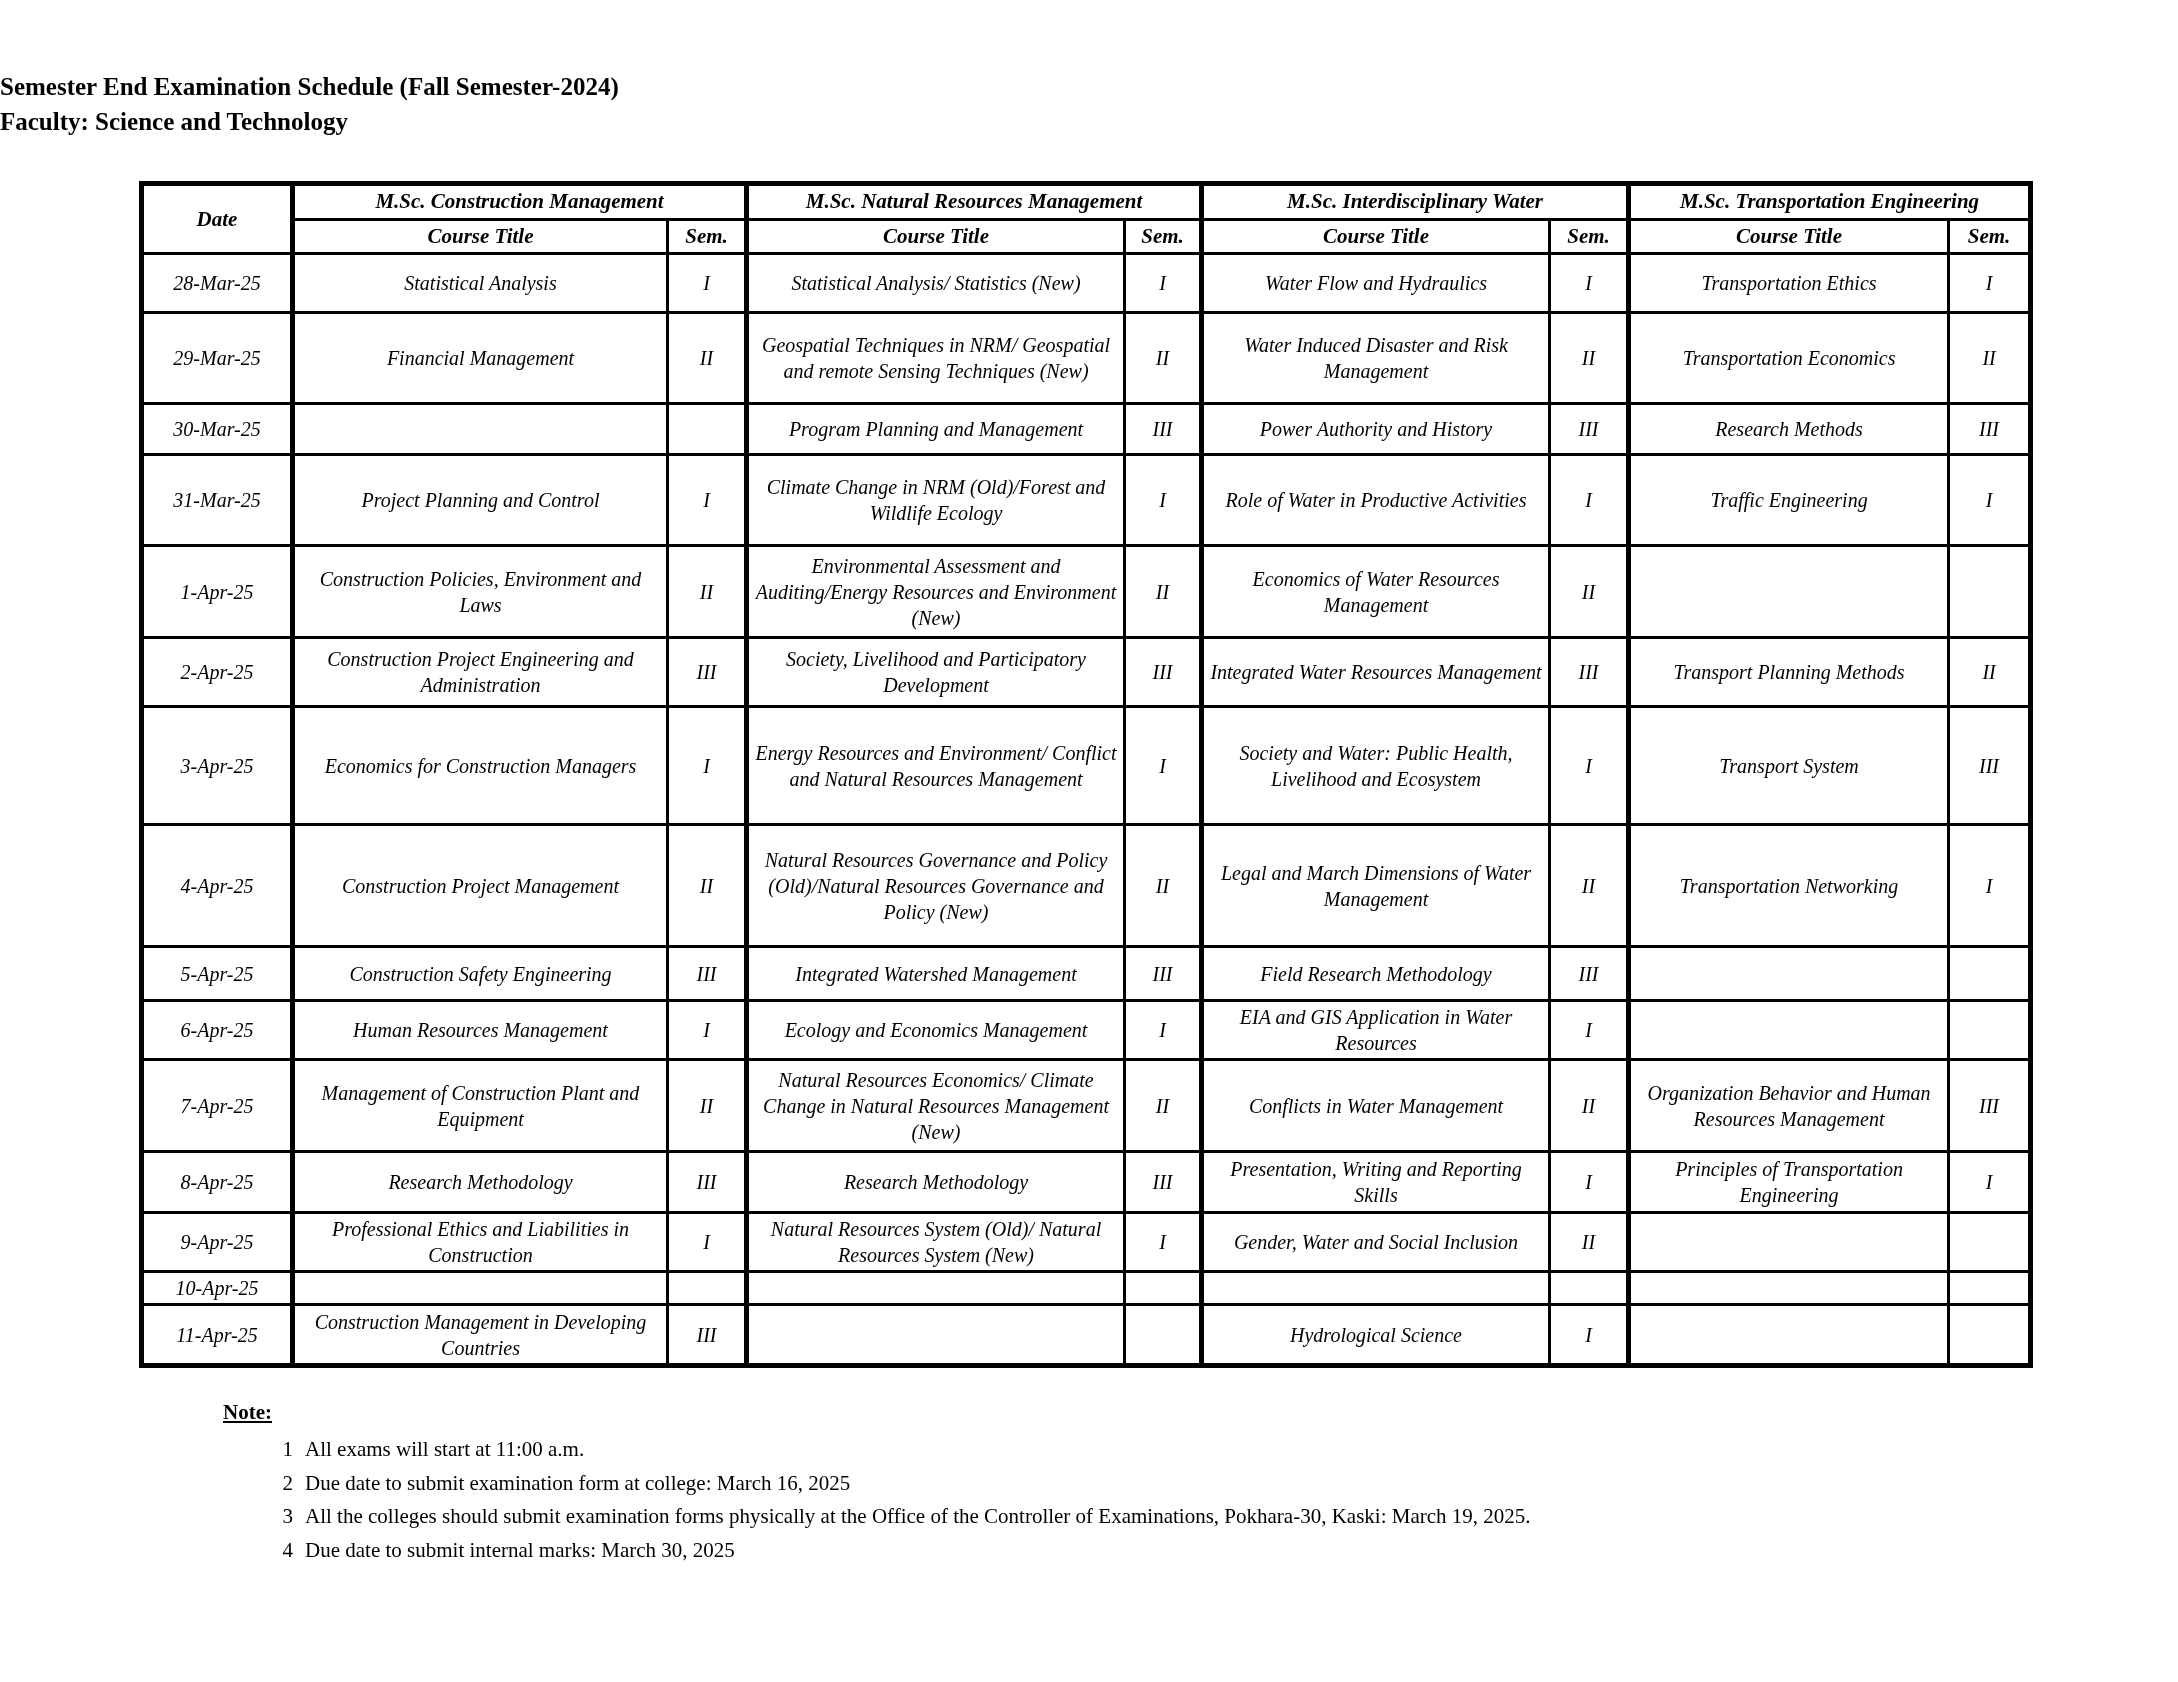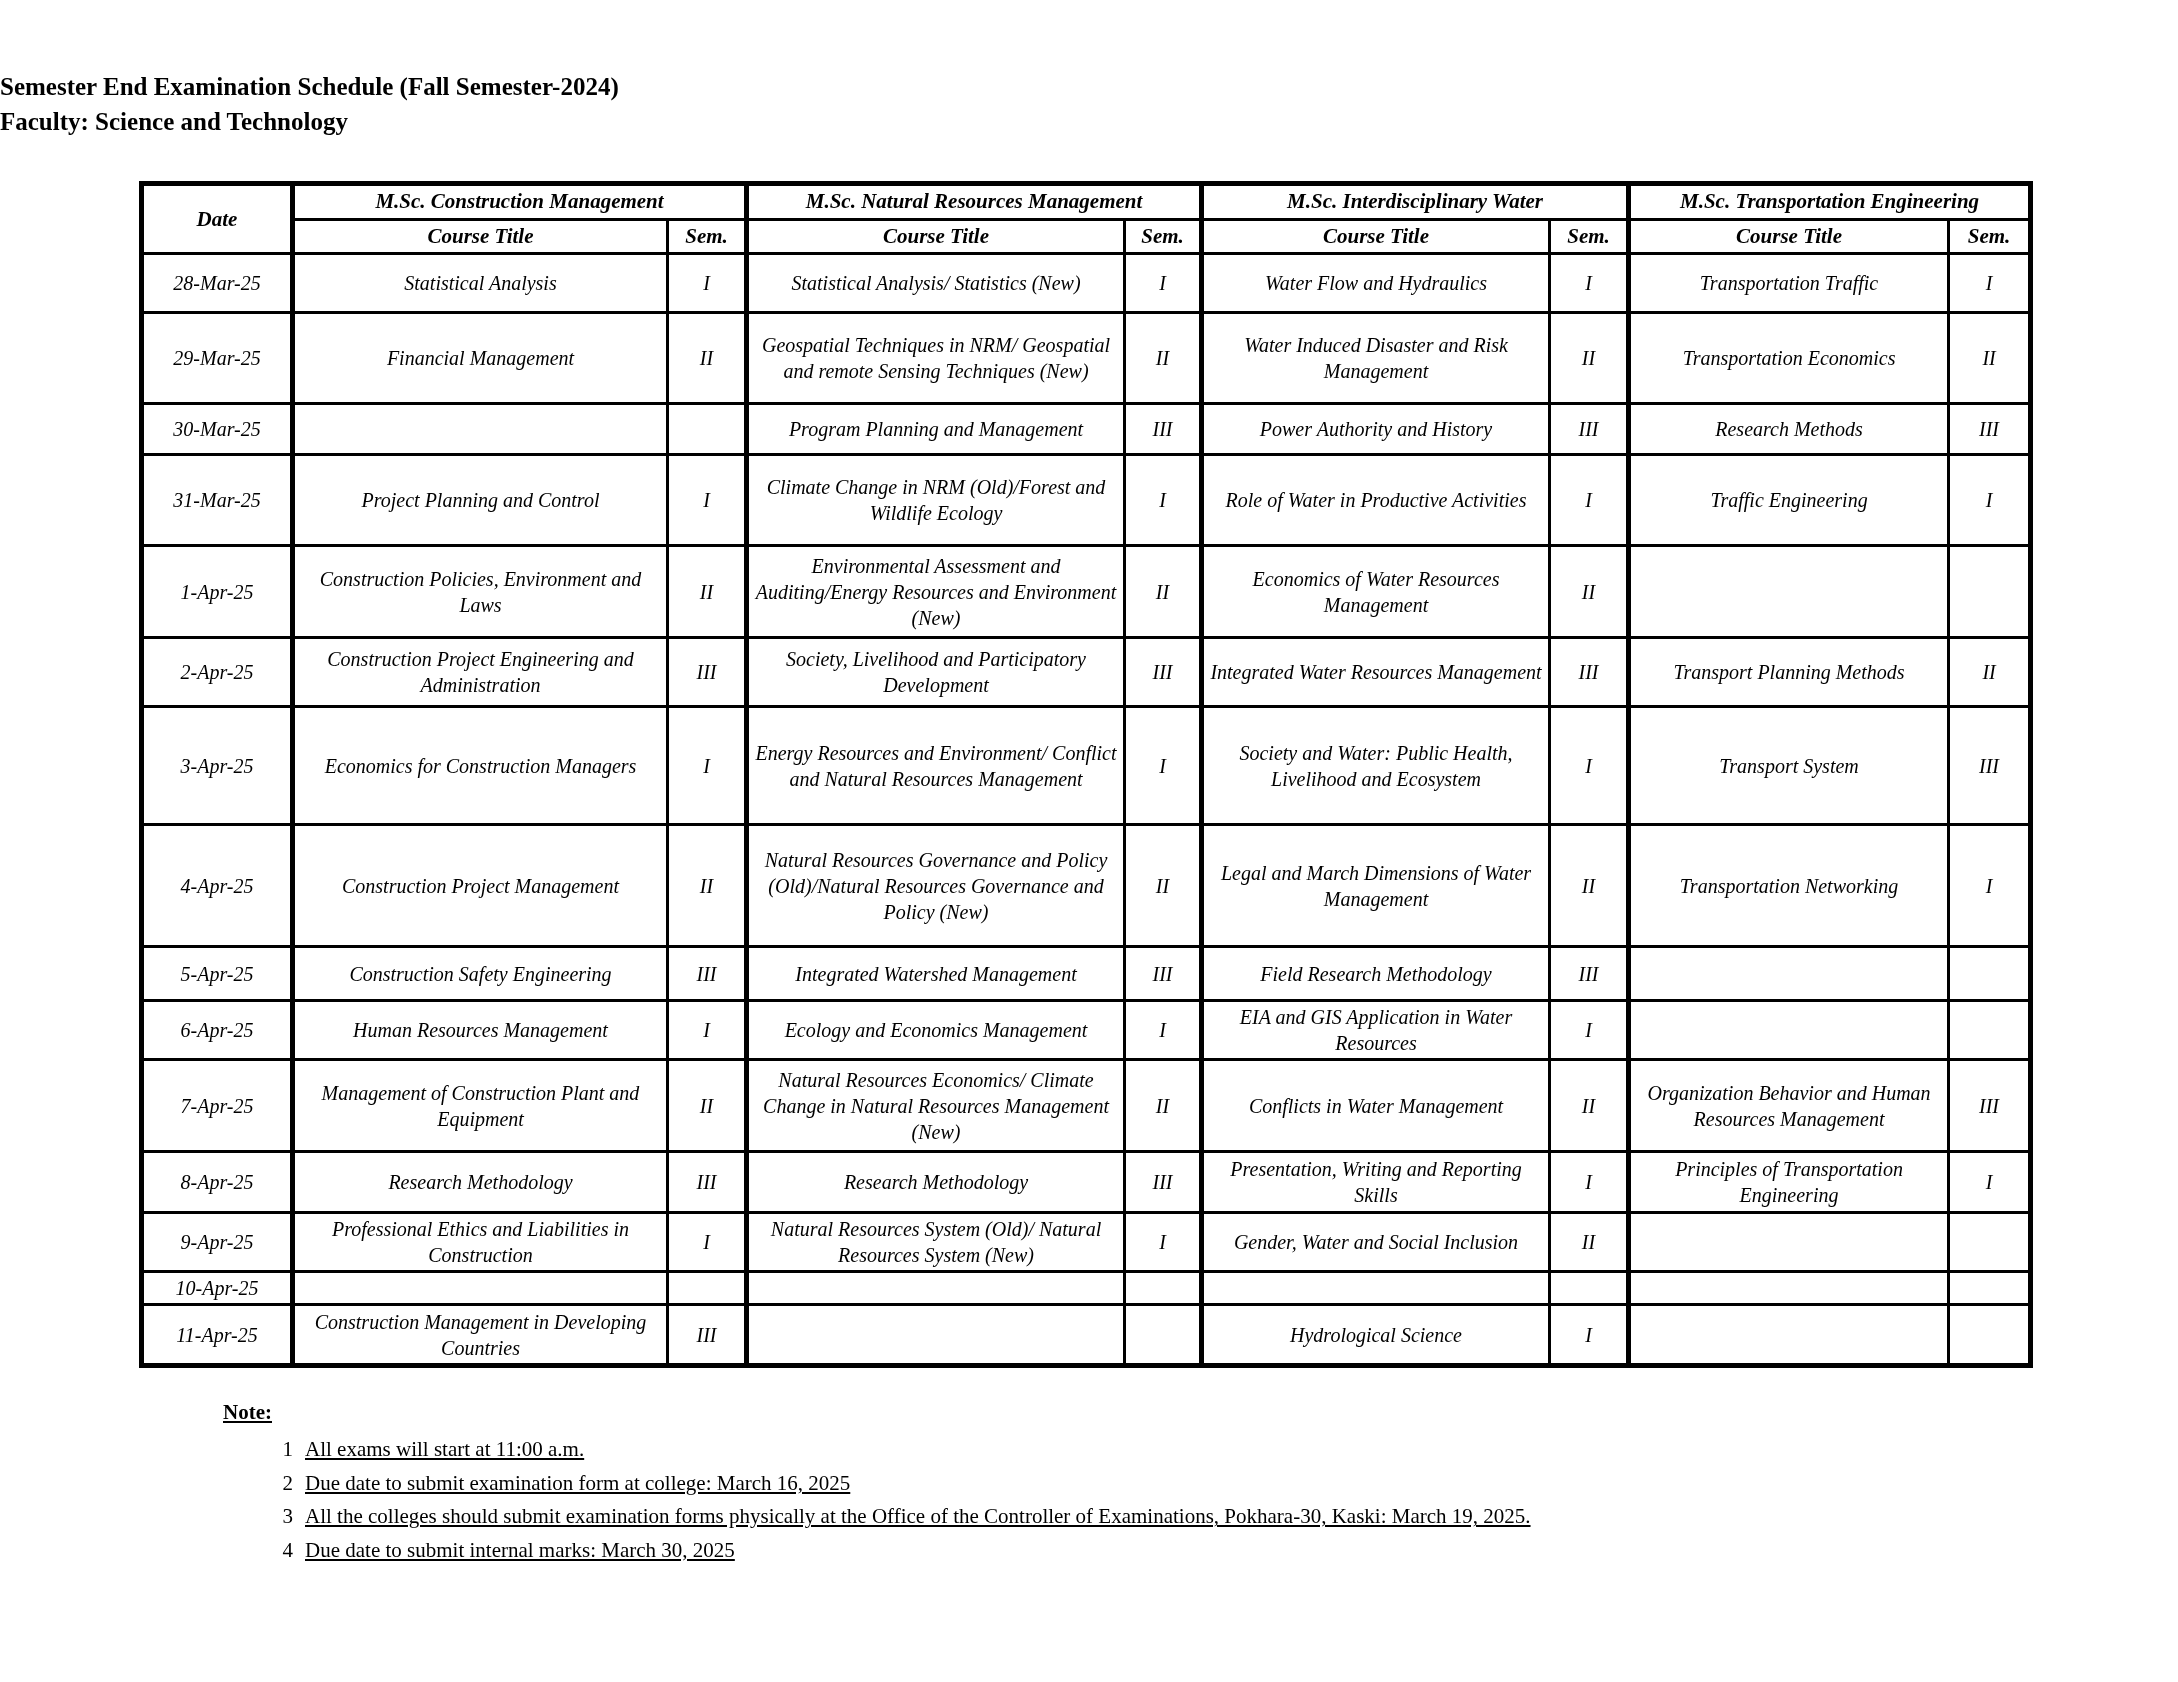--- a/index.html
+++ b/index.html
@@ -11,21 +11,21 @@
   table.sched{
     border-collapse:collapse;table-layout:fixed;width:1891px;
     margin:42px 0 0 139px;border:5px solid #000;font-style:italic;
   }
   .sched th,.sched td{
     border:3px solid #000;padding:2px 6px;text-align:center;vertical-align:middle;
     font-size:20px;line-height:1.3;word-wrap:break-word;
   }
   .sched th{font-weight:bold;font-size:21px;padding:2px 2px;}
   .sched .grp{border-left-width:5px;}
-  .notes{margin:32px 0 0 223px;font-size:21px;text-decoration:underline;}
+  .notes{margin:32px 0 0 223px;font-size:21px;}
   .note-label{font-weight:bold;text-decoration:underline;margin-bottom:8px;}
   .note-item{margin-left:50px;line-height:1.6;}
   .note-num{display:inline-block;min-width:20px;margin-right:12px;text-align:right;}
 </style>
 </head>
 <body>
 
 <div class="titles">
   <div>Semester End Examination Schedule (Fall Semester-2024)</div>
   <div>Faculty: Science and Technology</div>
@@ -64,21 +64,21 @@
   </thead>
   <tbody>
     <tr style="height:59px">
       <td>28-Mar-25</td>
       <td class="grp">Statistical Analysis</td>
       <td>I</td>
       <td class="grp">Statistical Analysis/ Statistics (New)</td>
       <td>I</td>
       <td class="grp">Water Flow and Hydraulics</td>
       <td>I</td>
-      <td class="grp">Transportation Traffic</td>
+      <td class="grp">Transportation Ethics</td>
       <td>I</td>
     </tr>
     <tr style="height:91px">
       <td>29-Mar-25</td>
       <td class="grp">Financial Management</td>
       <td>II</td>
       <td class="grp">Geospatial Techniques in NRM/ Geospatial and remote Sensing Techniques (New)</td>
       <td>II</td>
       <td class="grp">Water Induced Disaster and Risk Management</td>
       <td>II</td>

